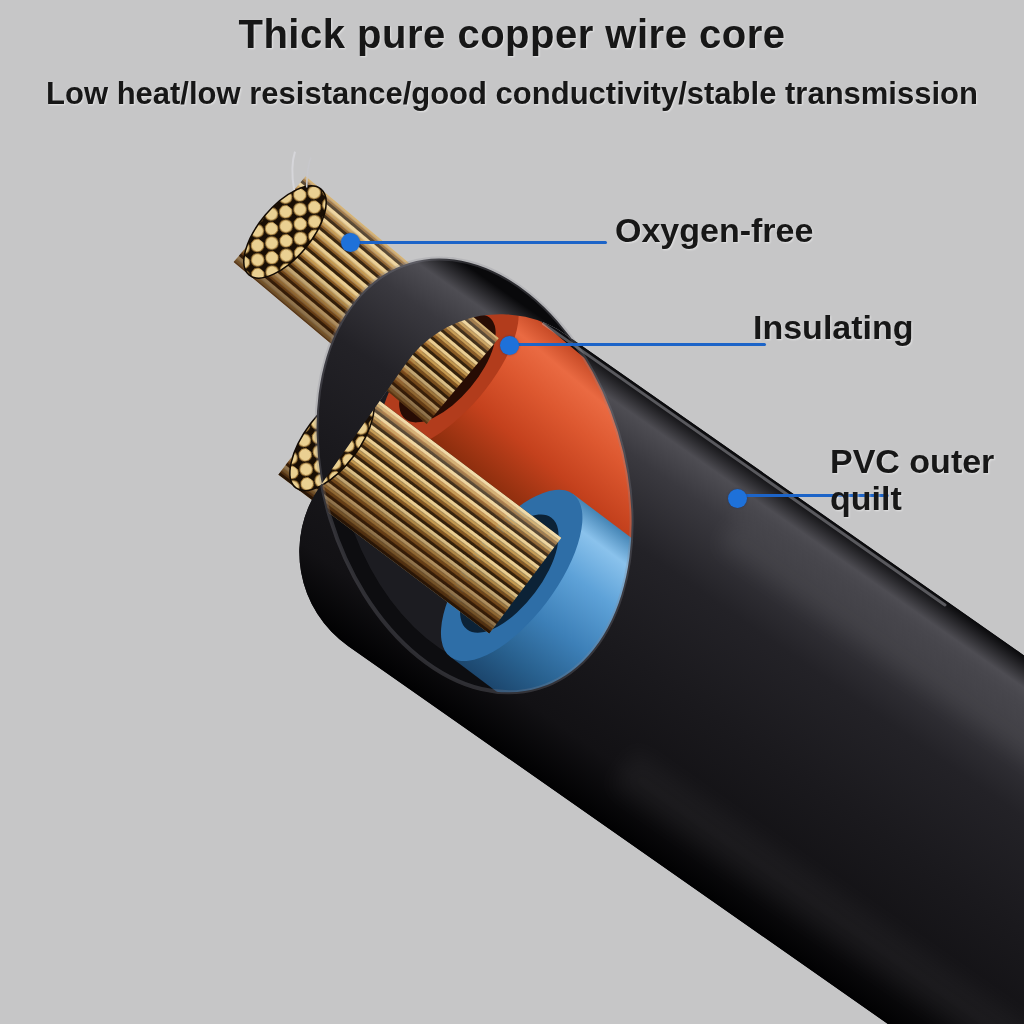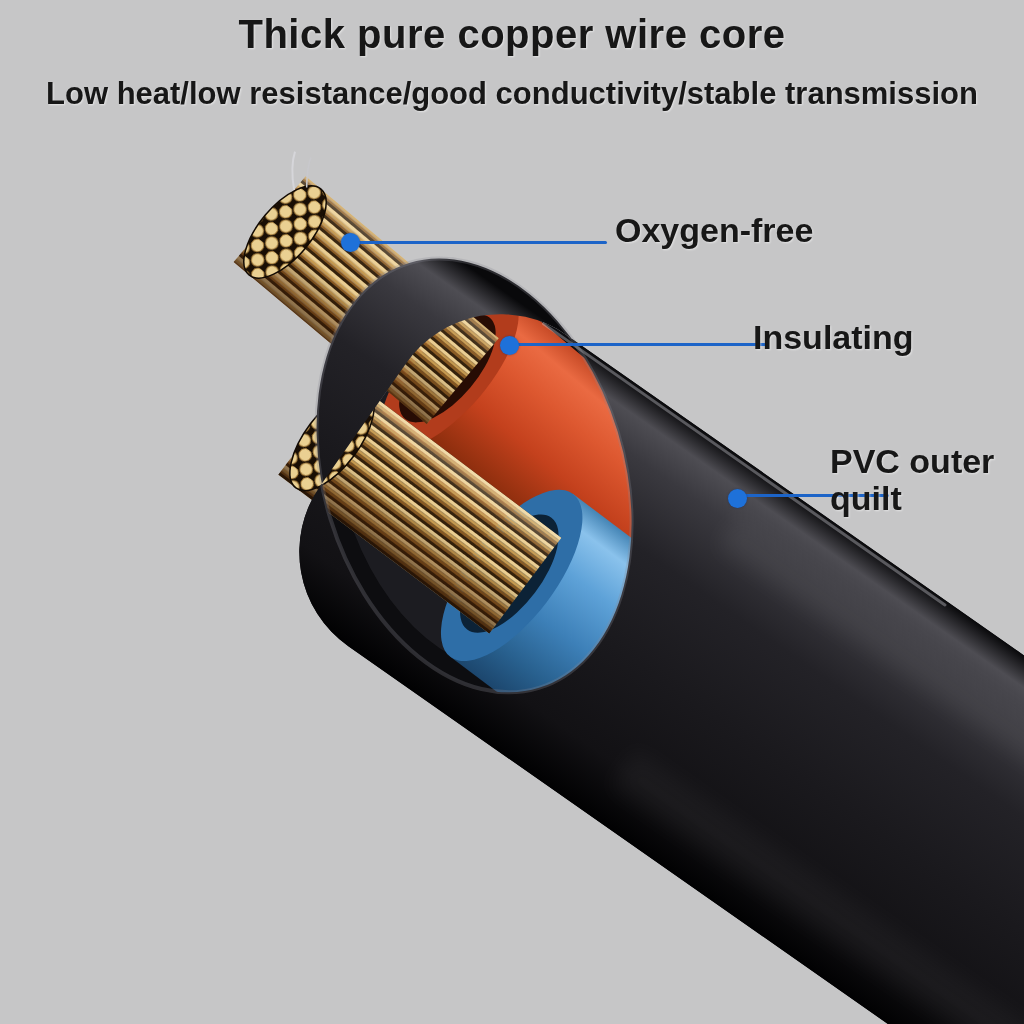--- a/index.html
+++ b/index.html
@@ -144,21 +144,21 @@
     <span class="callout-line" style="left:350px; top:241px; width:257px;"></span>
     <span class="callout-dot" style="left:341px; top:233px;"></span>
     <div class="callout-label" style="left:615px; top:212px; width:205px;">
       <span>Oxygen-free</span>
     </div>
   </div>
 
   <div>
     <span class="callout-line" style="left:509px; top:343px; width:257px;"></span>
     <span class="callout-dot" style="left:500px; top:336px;"></span>
-    <div class="callout-label" style="left:753px; top:319px; width:206px;">
+    <div class="callout-label" style="left:753px; top:309px; width:206px;">
       <span>Insulating</span>
     </div>
   </div>
 
   <div>
     <span class="callout-line" style="left:737px; top:494px; width:152px;"></span>
     <span class="callout-dot" style="left:728px; top:489px;"></span>
     <div class="callout-label" style="left:830px; top:443px; width:205px;">
       <span>PVC outer</span>
       <span>quilt</span>

